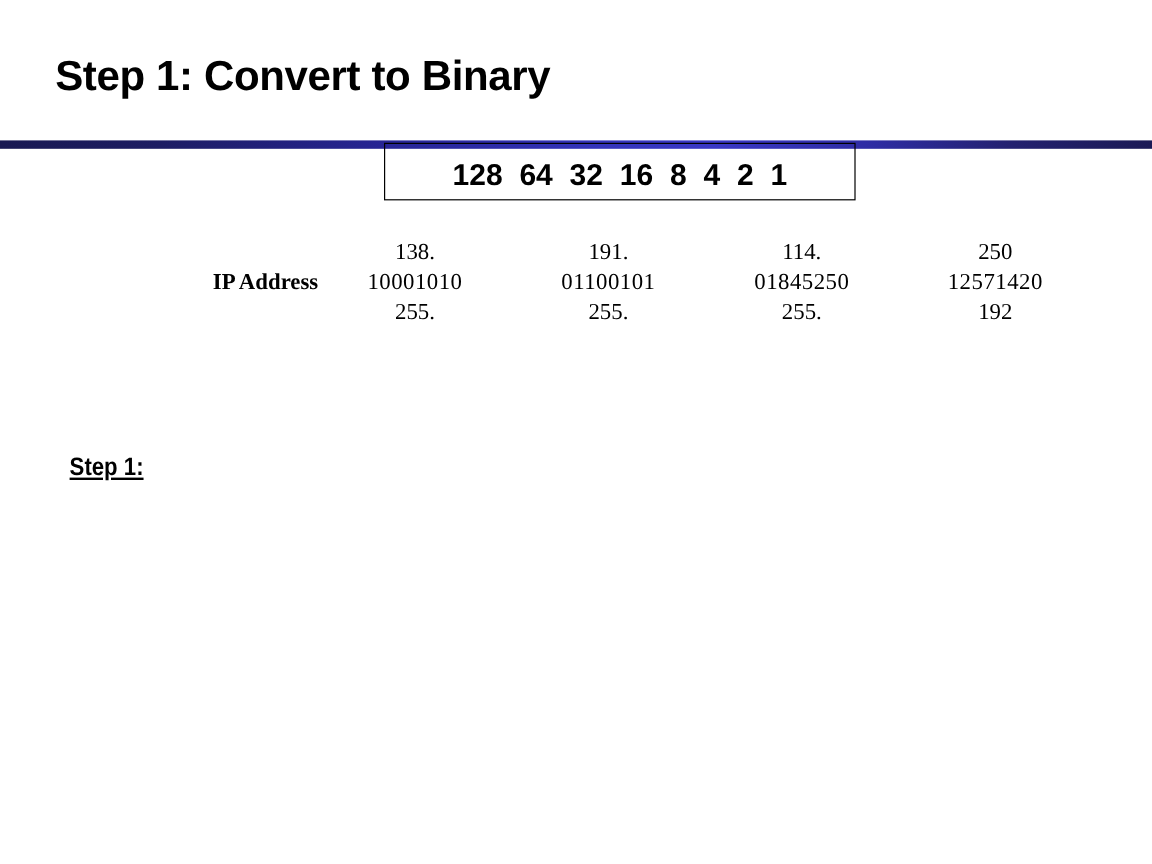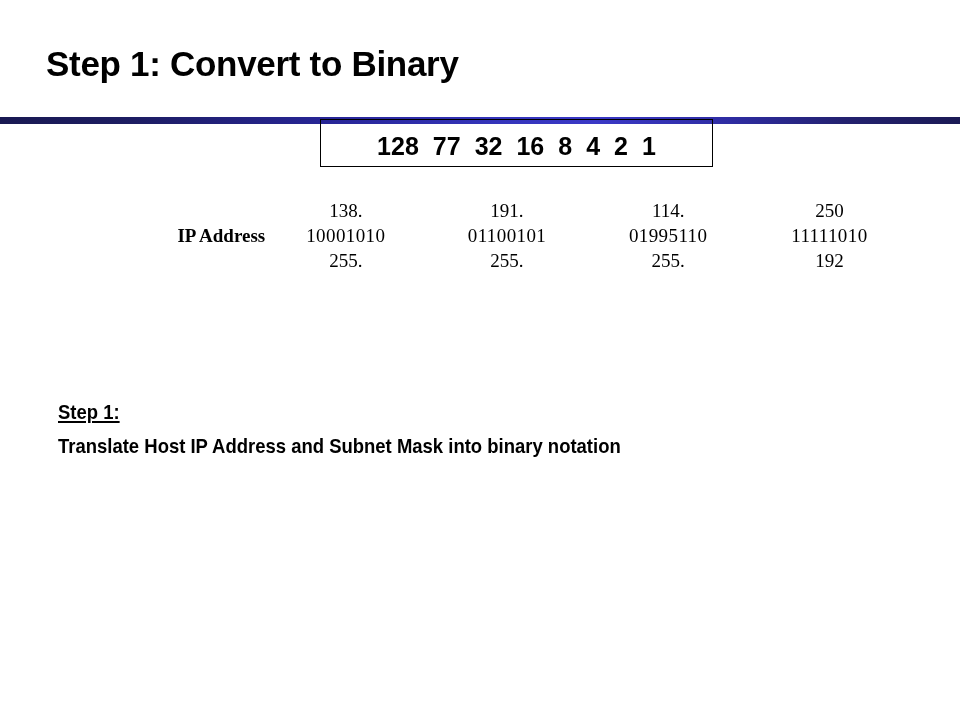--- a/index.html
+++ b/index.html
@@ -111,21 +111,21 @@
   }
   .binary-cell {
     font-weight: normal;
     letter-spacing: 0.4px;
   }
 
   
   .instruction-block {
     position: absolute;
     left: 58px;
-    top: 399px;
+    top: 377px;
     width: 860px;
     font-family: "Liberation Sans", "DejaVu Sans", sans-serif;
     font-weight: bold;
     color: #000000;
   }
   .instruction-heading {
     font-size: 21px;
     line-height: 26px;
     text-decoration: underline;
     display: inline-block;
@@ -146,21 +146,21 @@
 </head>
 <body>
 
 <div class="slide-title">Step 1: Convert to Binary</div>
 
 <div class="divider-bar"></div>
 
 <div class="placevalue-box">
   <div class="placevalue-row">
     <span class="placevalue-cell">128</span>
-    <span class="placevalue-cell">77</span>
+    <span class="placevalue-cell">64</span>
     <span class="placevalue-cell">32</span>
     <span class="placevalue-cell">16</span>
     <span class="placevalue-cell">8</span>
     <span class="placevalue-cell">4</span>
     <span class="placevalue-cell">2</span>
     <span class="placevalue-cell">1</span>
   </div>
 </div>
 
 <table class="binary-table">
@@ -169,33 +169,30 @@
       <td class="col-label"></td>
       <td class="col-octet decimal-cell">138.</td>
       <td class="col-octet decimal-cell">191.</td>
       <td class="col-octet decimal-cell">114.</td>
       <td class="col-octet decimal-cell">250</td>
     </tr>
     <tr>
       <td class="col-label">IP Address</td>
       <td class="col-octet binary-cell">10001010</td>
       <td class="col-octet binary-cell">01100101</td>
-      <td class="col-octet binary-cell">01995110</td>
-      <td class="col-octet binary-cell">11111010</td>
+      <td class="col-octet binary-cell">01845250</td>
+      <td class="col-octet binary-cell">12571420</td>
     </tr>
     <tr>
       <td class="col-label"></td>
       <td class="col-octet decimal-cell">255.</td>
       <td class="col-octet decimal-cell">255.</td>
       <td class="col-octet decimal-cell">255.</td>
       <td class="col-octet decimal-cell">192</td>
     </tr>
   </tbody>
 </table>
 
 <div class="instruction-block">
   <div>
     <span class="instruction-heading">Step 1:</span>
   </div>
-  <div>
-    <span class="instruction-body">Translate Host IP Address and Subnet Mask into binary notation</span>
-  </div>
 </div>
 
 </body></html>

